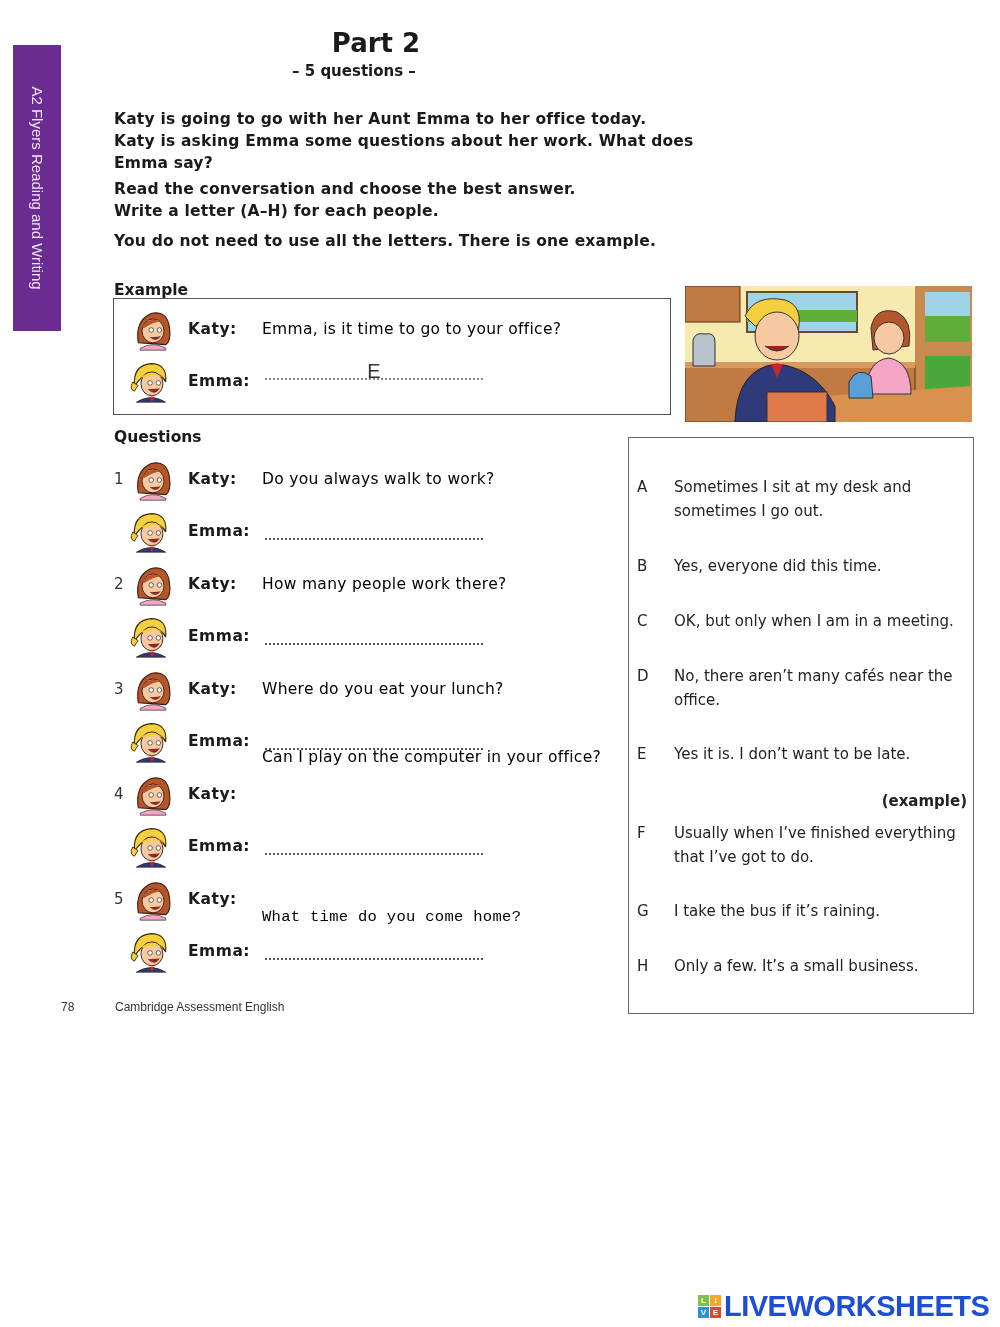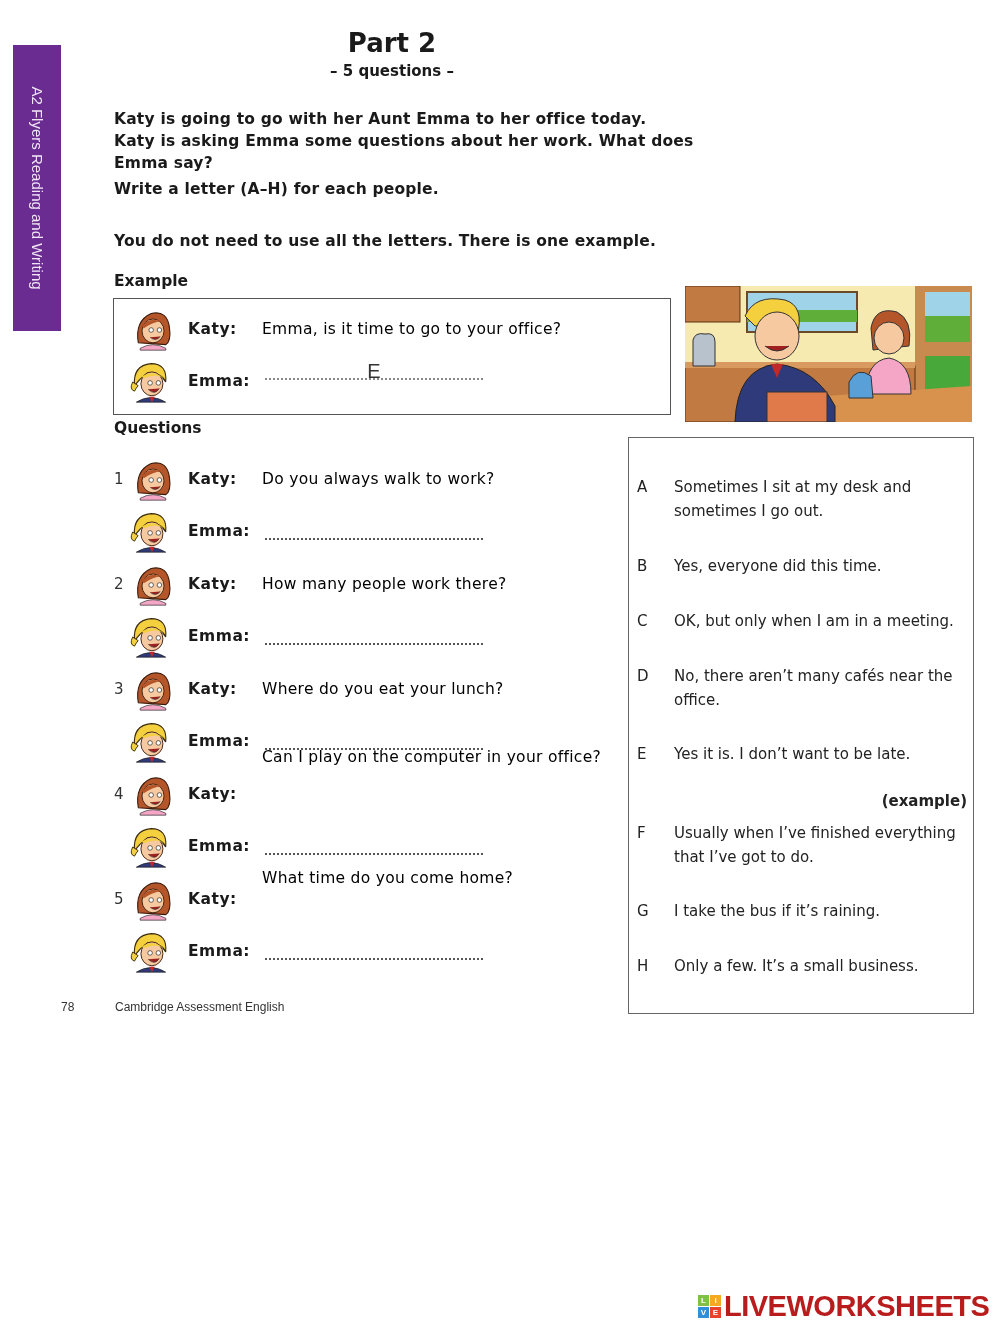--- a/index.html
+++ b/index.html
@@ -12,34 +12,34 @@
     position: absolute; left: 13px; top: 45px; width: 48px; height: 286px;
     background: #6a2c91;
   }
   .side-tab span {
     position: absolute; left: 50%; top: 50%;
     transform: translate(-50%, -50%) rotate(90deg);
     white-space: nowrap; color: #f1e6f7; font-size: 15px;
     font-family: "Liberation Sans", sans-serif;
   }
   .title {
-    position: absolute; left: 292px; top: 28px; width: 200px; text-align: center;
+    position: absolute; left: 276px; top: 28px; width: 200px; text-align: center;
     font-size: 26px; font-weight: bold;
   }
   .subtitle {
-    position: absolute; left: 292px; top: 62px; width: 200px; text-align: center;
+    position: absolute; left: 292px; top: 62px; width: 200px; text-align: left;
     font-size: 15px; font-weight: bold;
   }
   .instr {
     position: absolute; left: 114px; font-size: 15.5px; font-weight: bold; line-height: 22px;
     letter-spacing: 0.2px;
   }
   .instr .inst-line { display: block; }
   .section-label {
-    position: absolute; left: 114px; font-size: 15.5px; font-weight: bold;
+    position: absolute; left: 114px; font-size: 15.5px; font-weight: bold; margin-top: 9px;
   }
   .example-box {
     position: absolute; left: 113px; top: 298px; width: 556px; height: 115px;
     border: 1.5px solid #555;
   }
   .scene {
     position: absolute; left: 685px; top: 286px; width: 287px; height: 136px;
     background: #f5e6a8; overflow: hidden;
   }
   .q-num { position: absolute; left: 114px; font-size: 15px; color: #333; }
@@ -65,38 +65,39 @@
   }
   .opt { position: absolute; left: 8px; width: 330px; font-size: 15px; line-height: 23.5px; color: #222; }
   .opt-letter { position: absolute; left: 0; top: 0; }
   .opt-text { position: absolute; left: 37px; top: 0; width: 292px; }
   .opt-example { position: absolute; right: 0; font-weight: bold; }
   .footer-page { position: absolute; left: 61px; top: 1000px; font-size: 12px; color: #333; font-family: "Liberation Sans", sans-serif; }
   .footer-pub { position: absolute; left: 115px; top: 1000px; font-size: 12px; color: #333; font-family: "Liberation Sans", sans-serif; }
   .lw-logo { position: absolute; left: 698px; top: 1291px; height: 30px; display: flex; align-items: center; }
   .lw-blocks { display: grid; grid-template-columns: 11px 11px; grid-gap: 1px; margin-right: 3px; }
   .lw-blocks div { width: 11px; height: 11px; font-size: 8px; color: #fff; text-align: center; line-height: 11px; font-weight: bold; font-family: "Liberation Sans", sans-serif; }
-  .lw-text { font-family: "Liberation Sans", sans-serif; font-weight: bold; font-size: 29px; color: #b91c1c; letter-spacing: -0.5px; }
+  .lw-text { font-family: "Liberation Sans", sans-serif; font-weight: bold; font-size: 29px; color: #1d4ed8; letter-spacing: -0.5px; }
 </style>
 </head>
 <body>
 
 <div class="side-tab">
   <span>A2 Flyers  Reading and Writing</span>
 </div>
 
 <div class="title">Part 2</div>
 <div class="subtitle">– 5 questions –</div>
 
 <div class="instr" style="top:108px;">
   <span class="inst-line">Katy is going to go with her Aunt Emma to her office today.</span>
   <span class="inst-line">Katy is asking Emma some questions about her work. What does</span>
   <span class="inst-line">Emma say?</span>
 </div>
 <div class="instr" style="top:178px;">
+  <span class="inst-line">Read the conversation and choose the best answer.</span>
   <span class="inst-line">Write a letter (A–H) for each people.</span>
 </div>
 <div class="instr" style="top:230px;">You do not need to use all the letters. There is one example.</div>
 
 <div class="section-label" style="top:272px;">Example</div>
 
 <div class="example-box"></div>
 
 <svg width="0" height="0" style="position:absolute">
   <defs>
@@ -211,21 +212,21 @@
       <use href="#emma-face"></use>
     </svg>
   <div class="speaker" style="left:188px; top:837px;">Emma:</div>
   <input class="answer-line" style="left: 265px; top: 835px;" value="">
 
   <div class="q-num" style="top:890px;">5</div>
   <svg class="face" style="left:131px; top:877px;" viewBox="0 0 48 48">
       <use href="#katy-face"></use>
     </svg>
   <div class="speaker" style="left:188px; top:890px;">Katy:</div>
-  <div class="utter" style="left:262px; top:869px;">What time do you come home?</div>
+  <div class="utter" style="left:262px; top:908px;font-family:Liberation Mono, monospace;">What time do you come home?</div>
   <svg class="face" style="left:129px; top:929px;" viewBox="0 0 48 48">
       <use href="#emma-face"></use>
     </svg>
   <div class="speaker" style="left:188px; top:942px;">Emma:</div>
   <input class="answer-line" style="left: 265px; top: 940px;" value="">
 </div>
 
 <div class="options-box">
   <div class="opt" style="top:38px;">
     <span class="opt-letter">A</span>

